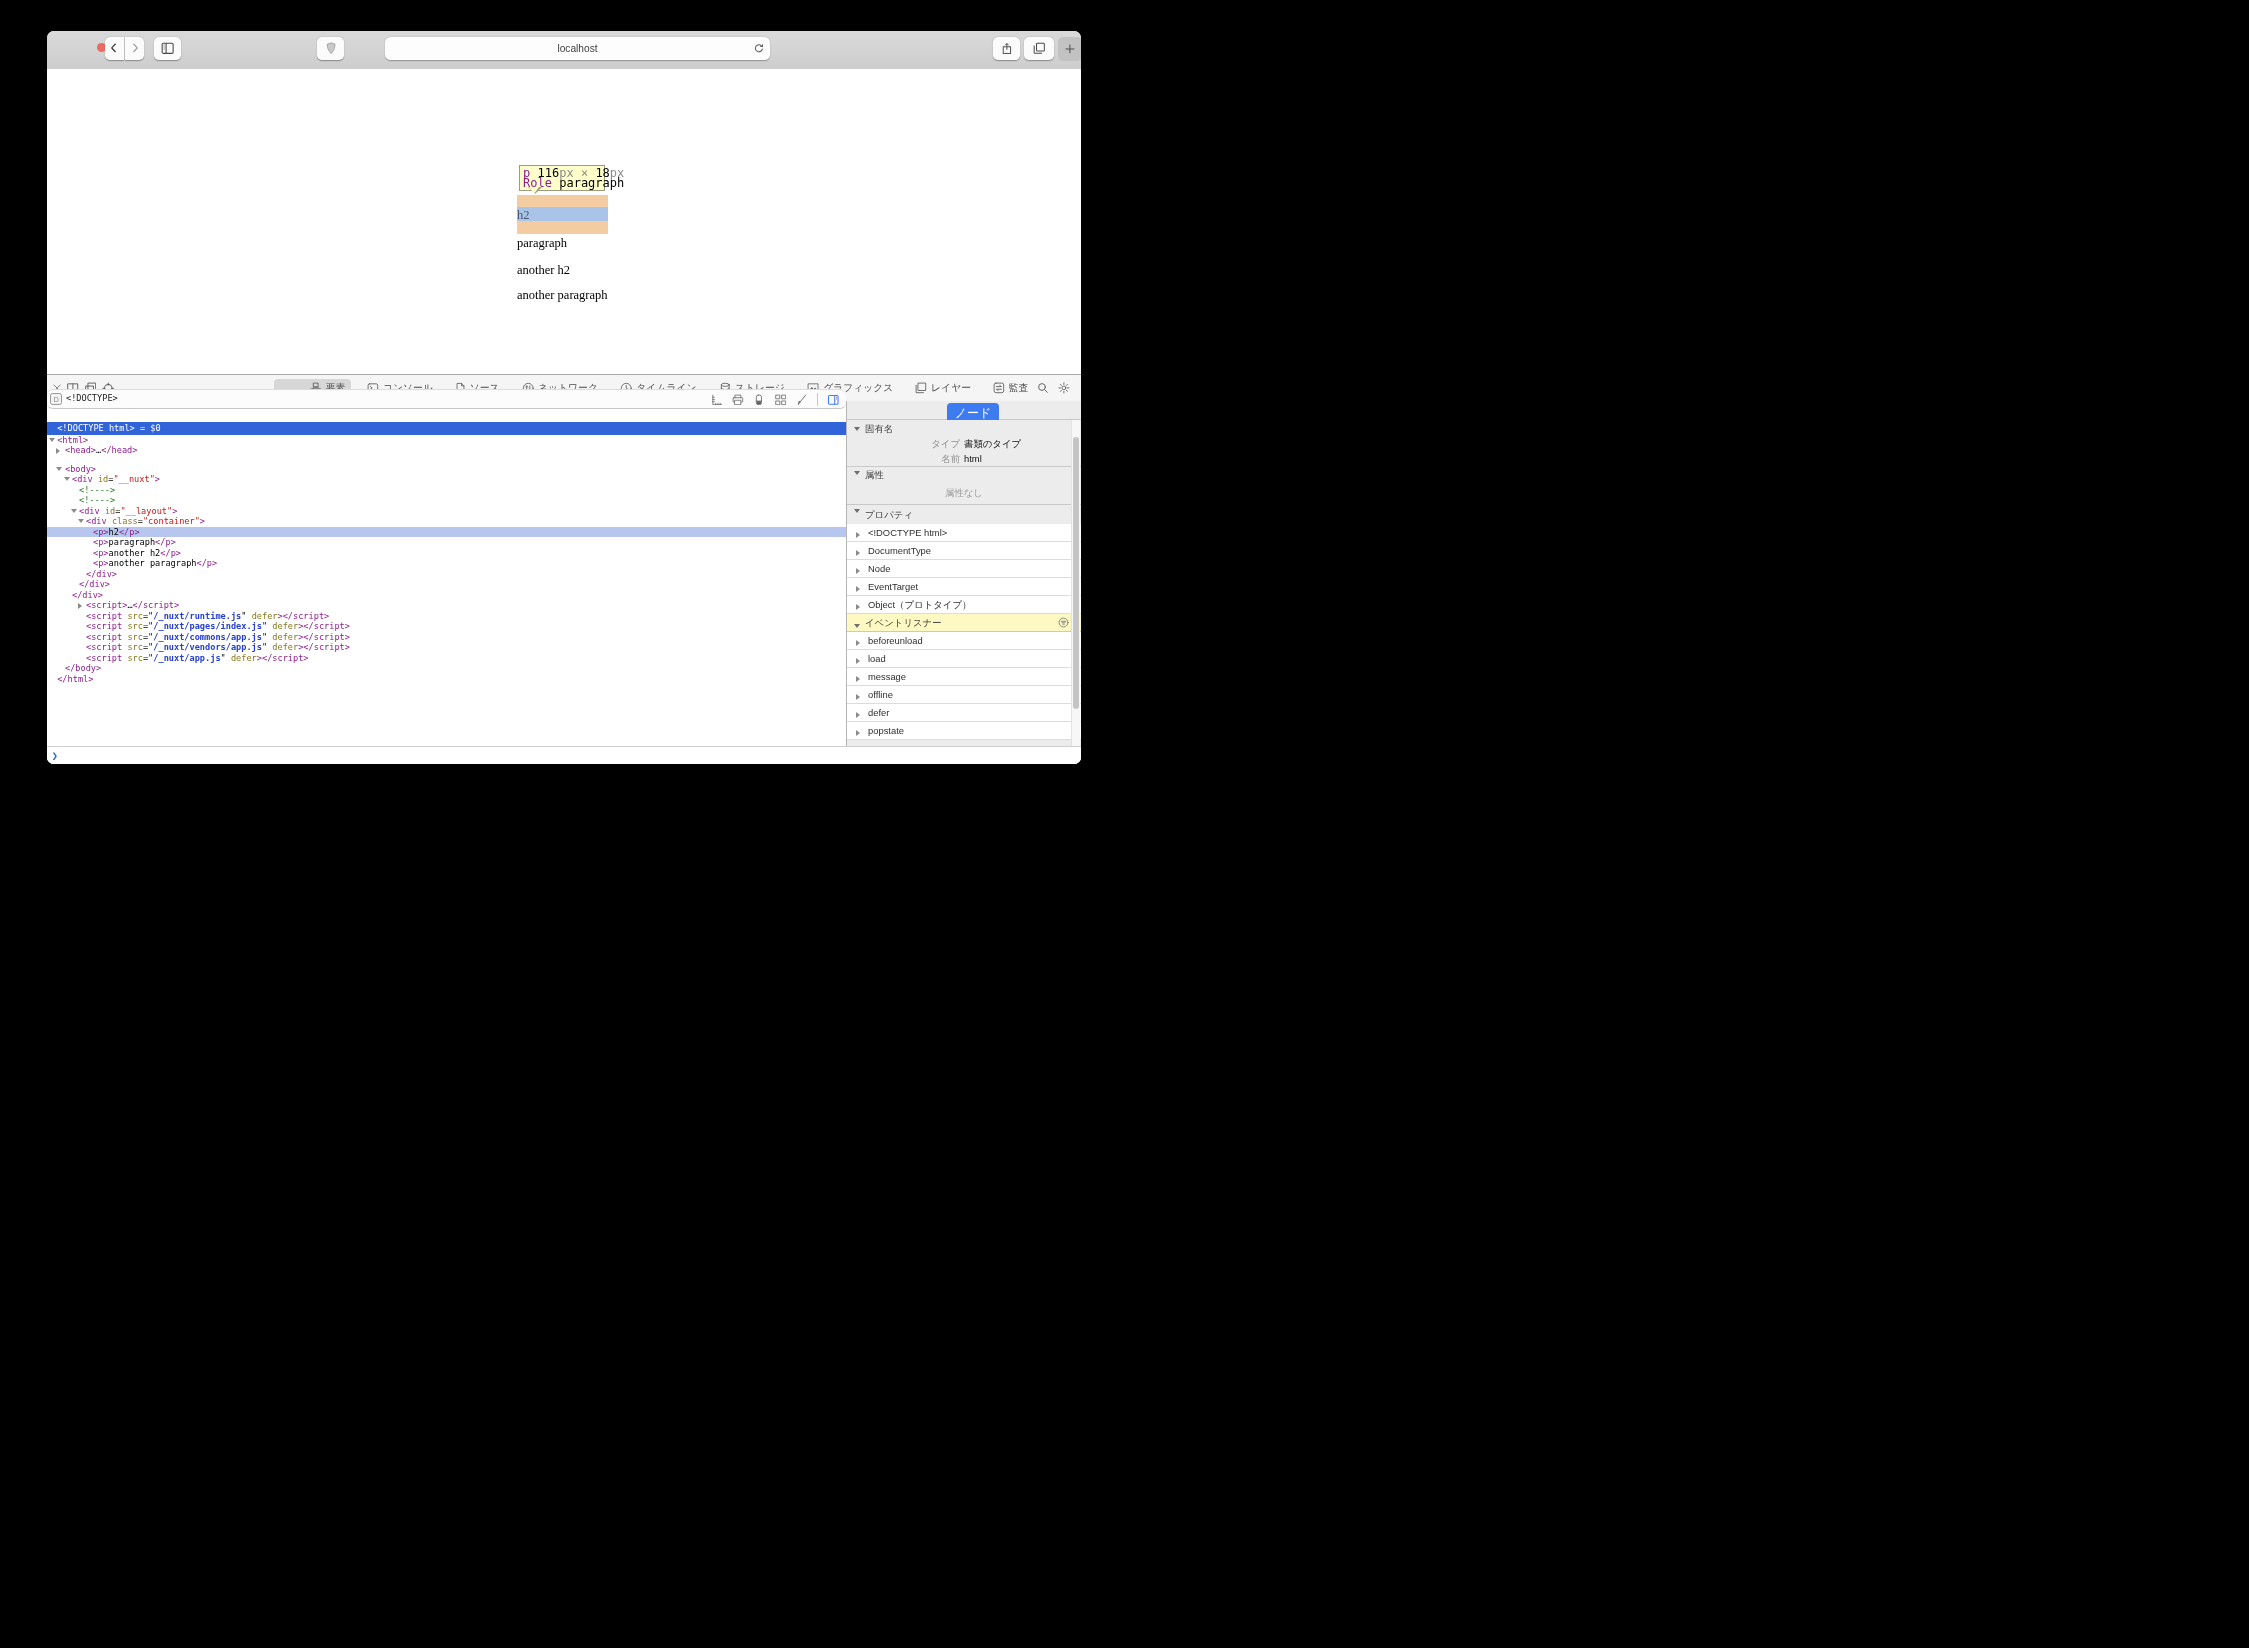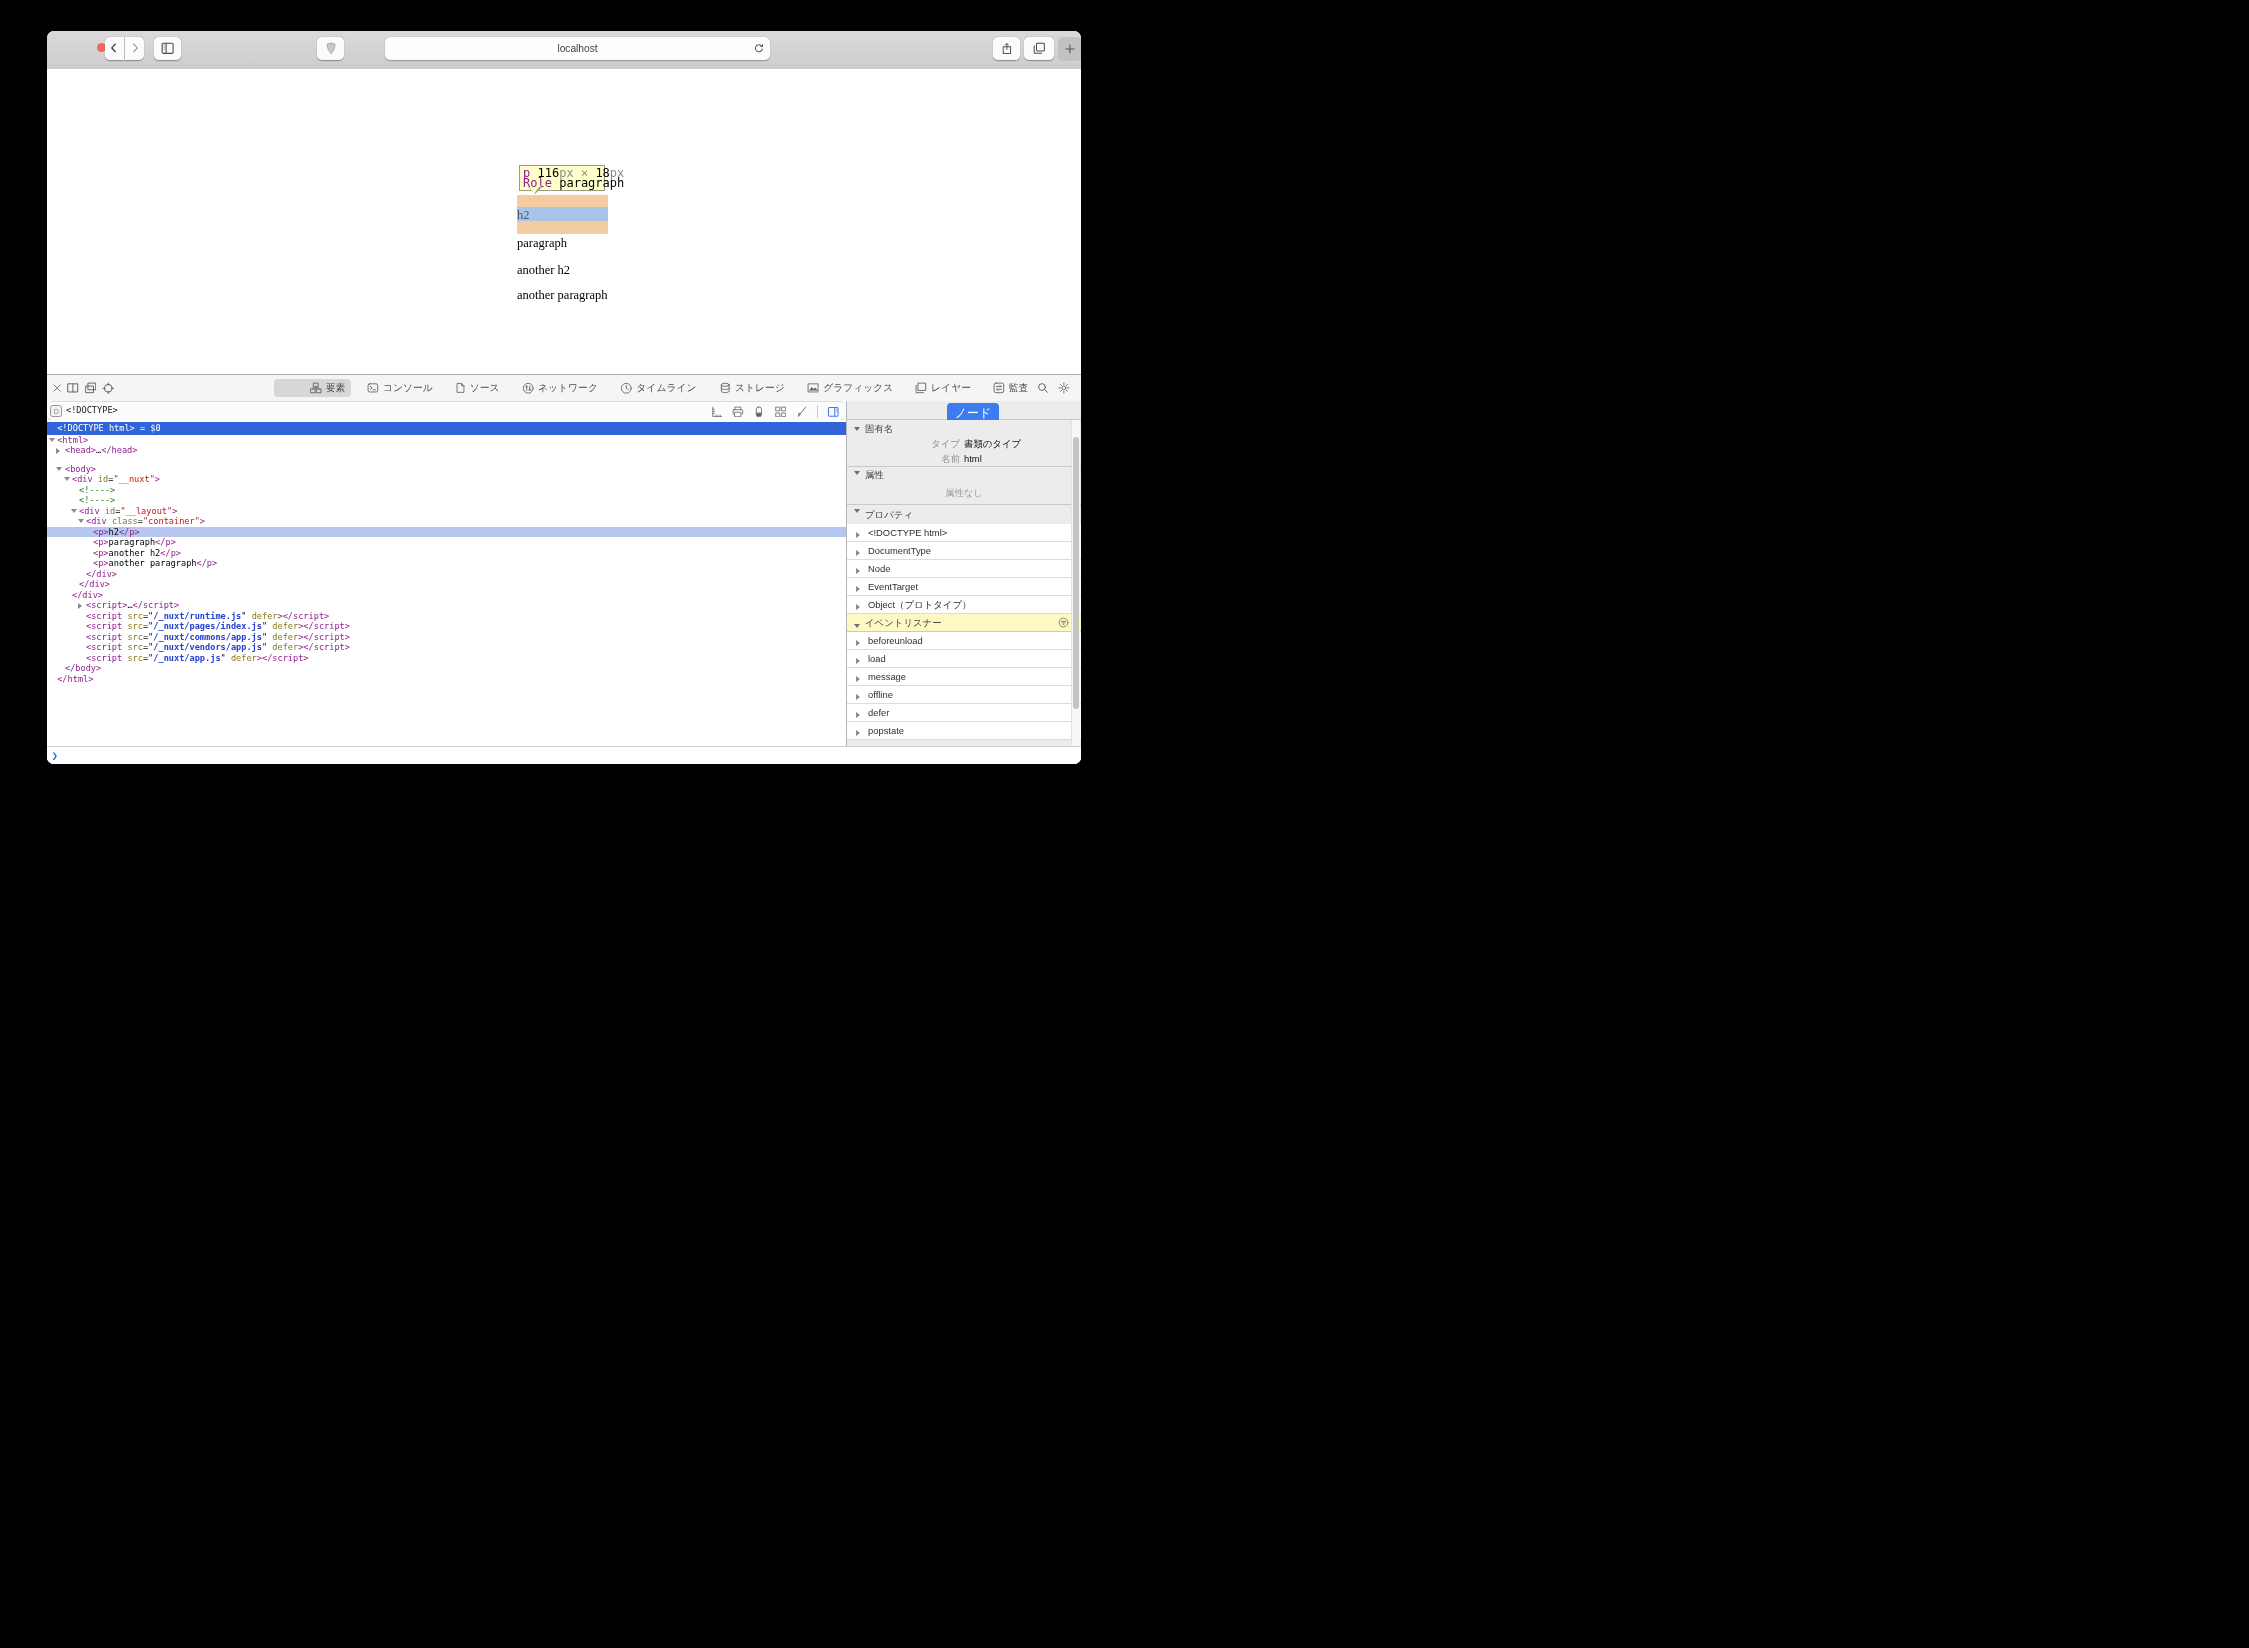--- a/index.html
+++ b/index.html
@@ -31,21 +31,21 @@
   .tt-tag{color:#8f1d8f;} .tt-num{color:#000;} .tt-dim{color:#8a8a8a;}
   
   .devtools{position:absolute;left:0;top:343px;width:100%;height:390px;background:#fff;border-top:0.8px solid #ababab;box-sizing:border-box;}
   .dt-toolbar{position:absolute;left:0;top:0;width:100%;height:26px;background:#f5f5f5;}
   .dt-left{position:absolute;left:4.7px;top:0;height:26px;display:flex;align-items:center;gap:5.5px;color:#5f5f5f;}
   .dt-tabs{position:absolute;left:227px;top:0;height:26px;display:flex;align-items:center;gap:11px;}
   .dt-tab{display:flex;align-items:center;gap:3.9px;color:#4c4c4c;font-size:9.8px;padding:2.4px 5.5px;border-radius:3.9px;white-space:nowrap;}
   .dt-tab.selected{background:#d7d7d7;padding-left:36px;}
   .dt-tab svg{color:#5f5f5f;}
   .dt-right{position:absolute;right:11px;top:0;height:26px;display:flex;align-items:center;gap:9.4px;color:#5f5f5f;}
-  .dt-band{position:absolute;left:0;top:26px;width:799px;height:17.6px;background:#fcfcfc;
+  .dt-band{position:absolute;left:0;top:14px;width:799px;height:17.6px;background:#fcfcfc;
            border-top:0.8px solid #dcdcdc;border-bottom:0.8px solid #c8c8c8;box-sizing:content-box;border-radius:6px;}
   .doctype-chip{position:absolute;left:3.1px;top:3.1px;width:10.2px;height:10.2px;border:0.8px solid #9a9a9a;border-radius:2.4px;
                 font-size:7px;color:#8a8a8a;display:flex;align-items:center;justify-content:center;background:#f2f2f2;}
   .band-label{position:absolute;left:19px;top:3.1px;font-family:"DejaVu Sans Mono",monospace;font-size:8.6px;color:#1a1a1a;}
   .band-icons{position:absolute;right:6.3px;top:0;height:19px;display:flex;align-items:center;gap:9.4px;color:#666;}
   .band-sep{width:0.8px;height:12.5px;background:#c9c9c9;}
   .rp-band{position:absolute;left:799px;top:26px;width:235px;height:19px;background:#ececec;
            border-left:0.8px solid #b5b5b5;border-bottom:0.8px solid #c8c8c8;box-sizing:border-box;}
   .node-pill{position:absolute;left:100px;top:2.4px;padding:1.6px 7.8px;background:#3c7bf0;border-radius:3.9px;
              color:#fff;font-size:12px;}

